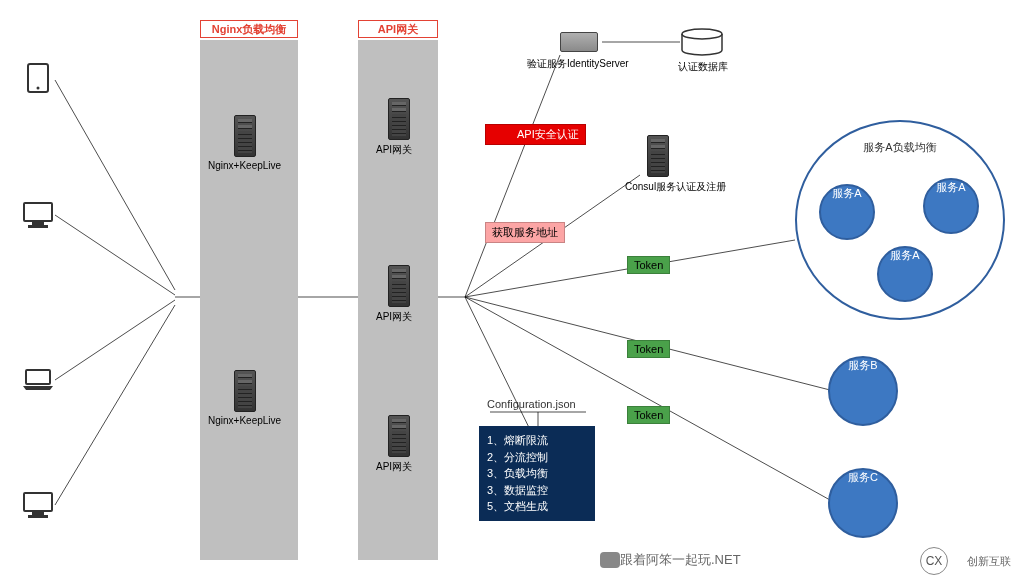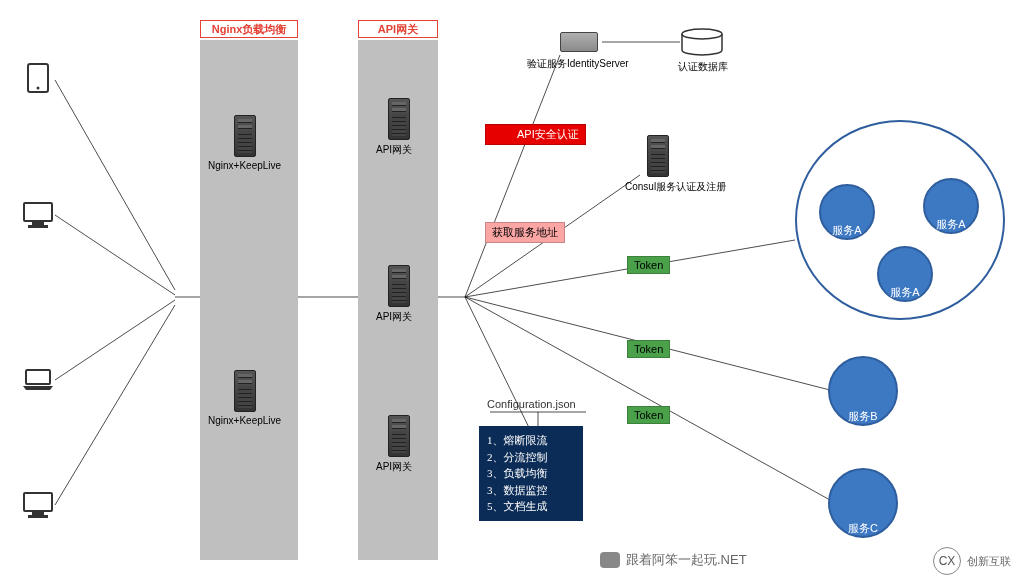--- a/index.html
+++ b/index.html
@@ -106,21 +106,21 @@
   position: absolute;
   border: 2px solid #2f5e9e;
   border-radius: 50%;
 }
 .small-circle {
   position: absolute;
   background: #3d78c2;
   border: 2px solid #2f5e9e;
   border-radius: 50%;
   color: #fff;
-  display: flex; align-items:flex-end; justify-content:center;
+  display: flex; align-items:flex-start; justify-content:center;
   font-size: 11px;
 }
 .big-circle .title {
   position: absolute;
   top: 18px; left: 0; right: 0;
   text-align: center;
   font-size: 11px;
   color: #333;
 }
 
@@ -137,37 +137,37 @@
   font-size: 11px;
   line-height: 1.5;
 }
 
 .watermark-right {
   position: absolute;
   right: 10px;
   bottom: 8px;
   display: flex;
   align-items: center;
-  gap: 6px;
+  gap: 19px;
   color: #666;
   font-size: 11px;
 }
 .watermark-right .logo {
   width: 28px; height: 28px;
   border: 1px solid #888; border-radius: 50%;
   display:flex; align-items:center; justify-content:center;
   font-size: 12px; color:#555;
 }
 .watermark-center {
   position: absolute;
   left: 600px;
   bottom: 14px;
   color: #666;
   font-size: 13px;
-  display:flex; align-items:center; gap:6px;justify-content:center;
+  display:flex; align-items:center; justify-content:center;
 }
 .watermark-center .wx {
   width: 20px; height: 16px;
   background:#888; border-radius:4px;
 }
 </style>
 </head>
 <body>
 
 <svg class="lines">
@@ -271,41 +271,42 @@
   </div>
 <div class="node-label" style="left:613px; top:180px;margin-left:12px;">Consul服务认证及注册</div>
 
 <div class="tag red" style="left:485px; top:124px;"><span>API安全认证</span></div>
 <div class="tag orange" style="left:485px; top:222px;"><span>获取服务地址</span></div>
 <div class="tag green" style="left:627px; top:256px;"><span>Token</span></div>
 <div class="tag green" style="left:627px; top:340px;"><span>Token</span></div>
 <div class="tag green" style="left:627px; top:406px;"><span>Token</span></div>
 
 <div class="big-circle" style="left:795px; top:120px; width:210px; height:200px;">
+  <div class="title">服务A负载均衡</div>
   <div class="small-circle" style="left:22px; top:62px; width:56px; height:56px;">
       <span>服务A</span>
     </div>
   <div class="small-circle" style="left:126px; top:56px; width:56px; height:56px;">
       <span>服务A</span>
     </div>
   <div class="small-circle" style="left:80px; top:124px; width:56px; height:56px;">
       <span>服务A</span>
     </div>
 </div>
 
 <div class="small-circle" style="left:828px; top:356px; width:70px; height:70px;">
     <span>服务B</span>
   </div>
 
 <div class="small-circle" style="left:828px; top:468px; width:70px; height:70px;">
     <span>服务C</span>
   </div>
 
 <div class="config-title" style="left:487px; top:398px;">Configuration.json</div>
-<div class="config-box" style="left:479px; top:426px; width:104px;font-family:Liberation Serif, serif;">
+<div class="config-box" style="left:479px; top:426px; width:116px;">
   <div>1、熔断限流</div>
   <div>2、分流控制</div>
   <div>3、负载均衡</div>
   <div>3、数据监控</div>
   <div>5、文档生成</div>
 </div>
 
 <div class="watermark-center">
   <span class="wx"></span>
   <span>跟着阿笨一起玩.NET</span>

